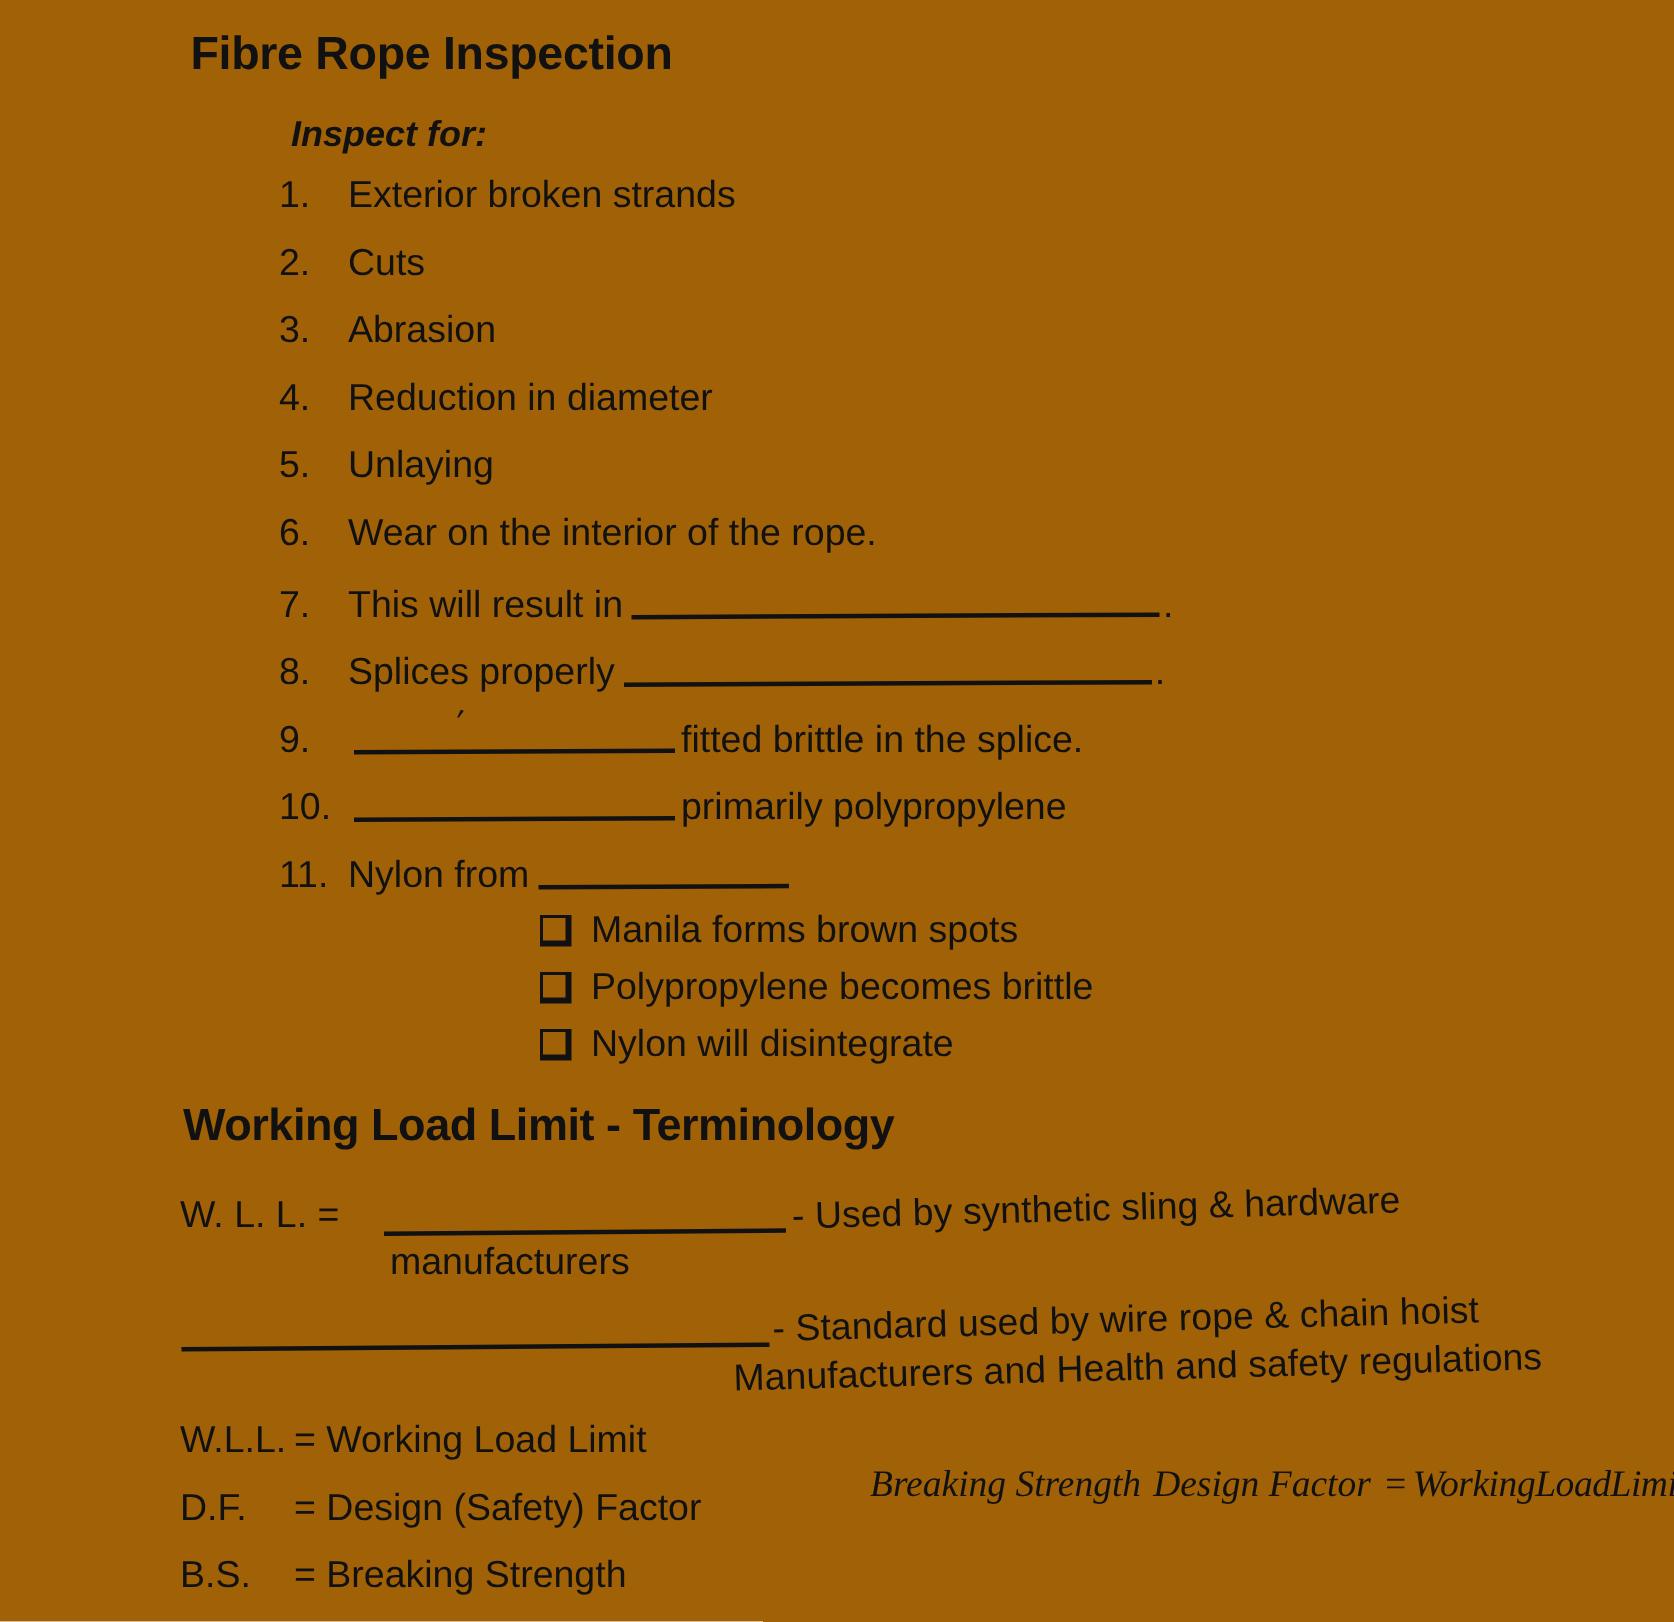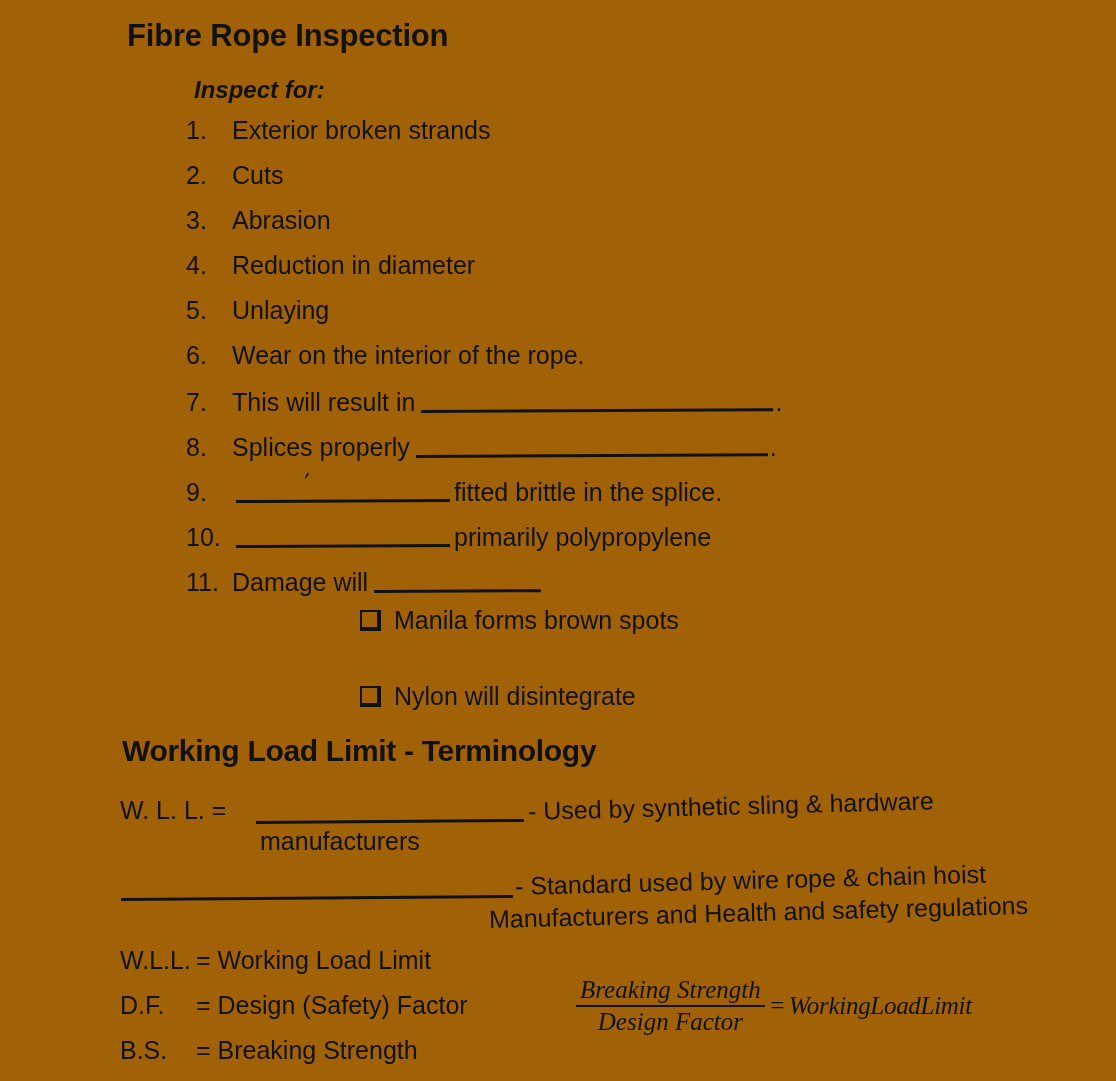--- a/index.html
+++ b/index.html
@@ -189,21 +189,21 @@
     top: 976px;
     font-family: "Liberation Serif", serif;
     font-style: italic;
     font-size: 25px;
     display: flex;
     align-items: center;
     white-space: nowrap;
   }
   .frac {
     display: inline-flex;
-    flex-direction: column;
+    flex-direction: row;
     align-items: center;
     line-height: 1.12;
   }
   .frac .numer { padding: 0 4px; }
   .frac .denom { padding: 0 4px; }
   .frac .bar {
     width: 100%;
     height: 2px;
     background: #111111;
     margin: 1px 0;
@@ -273,30 +273,34 @@
     </div>
 
     <div class="li" style="top:521px">
       <span class="num">10.</span>
       <span class="blank b-mid"></span>
       <span class="txt">primarily polypropylene</span>
     </div>
 
     <div class="li" style="top:566px">
       <span class="num">11.</span>
-      <span class="txt">Damage will</span>
+      <span class="txt">Nylon from</span>
       <span class="blank b-short"></span>
     </div>
   </div>
 
   <div class="tick-mark">′</div>
 
   <div class="cb-row" style="top:606px">
     <span class="cb-box"></span>
     <span>Manila forms brown spots</span>
+  </div>
+  <div class="cb-row" style="top:644px">
+    <span class="cb-box"></span>
+    <span>Polypropylene becomes brittle</span>
   </div>
   <div class="cb-row" style="top:682px">
     <span class="cb-box"></span>
     <span>Nylon will disintegrate</span>
   </div>
 
   <div class="sec2-title">Working Load Limit - Terminology</div>
 
   <div class="wll-label">W. L. L.  =</div>
 

